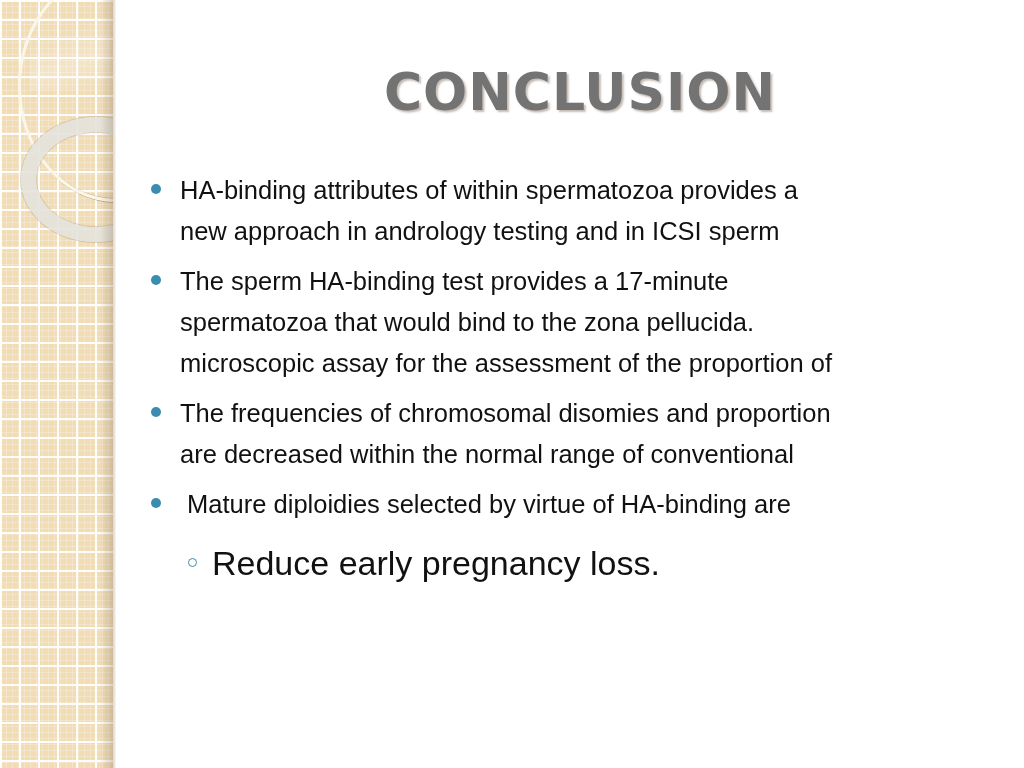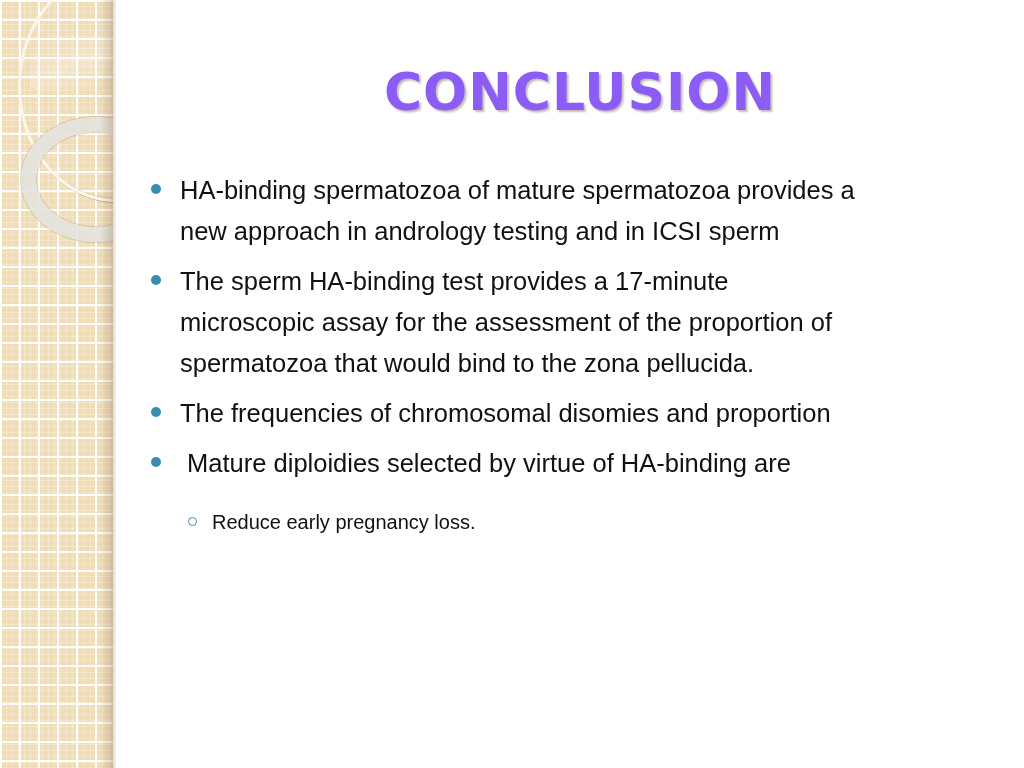--- a/index.html
+++ b/index.html
@@ -39,41 +39,41 @@
     box-sizing:border-box;
     box-shadow: 0 0 0 1px rgba(160,150,130,0.35), inset 0 0 0 1px rgba(160,150,130,0.35);
   }
   .title {
     position:absolute; left:300px; width:560px; top:62px;
     text-align:center;
     font-family:"DejaVu Sans", sans-serif;
     font-weight:bold;
     font-size:52px;
     letter-spacing:1px;
-    color:#8b5cf6;
+    color:#737373;
     text-shadow: 2px 2px 2px rgba(90,60,40,0.35);
   }
   .content {
     position:absolute; left:148px; top:170px; width:860px;
     font-family:"Liberation Sans", "DejaVu Sans", sans-serif;
     color:#111111;
   }
   .bullet {
     position:relative; padding-left:32px;
     font-size:25.5px; line-height:41px;
     margin-bottom:9px;
   }
   .bullet .dot {
     position:absolute; left:3px; top:14px;
     width:10px; height:10px; border-radius:50%;
     background:#3a8db0;
   }
   .sub-bullet {
     position:relative; padding-left:64px;
-    font-size:20px; line-height:44px;
+    font-size:34px; line-height:44px;
     margin-top:16px;
   }
   .sub-bullet .ring {
     position:absolute; left:40px; top:17px;
     width:7px; height:7px; border-radius:50%;
     border:1.5px solid #3a8db0;
   }
 </style>
 </head>
 <body>
@@ -83,32 +83,33 @@
   <div class="ring-sweep"></div>
   <div class="ring-small"></div>
 </div>
 <div class="side-shadow"></div>
 
 <div class="title">CONCLUSION</div>
 
 <div class="content">
   <div class="bullet">
     <span class="dot"></span>
-    <div>HA-binding spermatozoa of mature spermatozoa provides a</div>
+    <div>HA-binding attributes of within spermatozoa provides a</div>
     <div>new approach in andrology testing and in ICSI sperm</div>
   </div>
   <div class="bullet">
     <span class="dot"></span>
     <div>The sperm HA-binding test provides a 17-minute</div>
+    <div>spermatozoa that would bind to the zona pellucida.</div>
     <div>microscopic assay for the assessment of the proportion of</div>
-    <div>spermatozoa that would bind to the zona pellucida.</div>
   </div>
   <div class="bullet">
     <span class="dot"></span>
     <div>The frequencies of chromosomal disomies and proportion</div>
+    <div>are decreased within the normal range of conventional</div>
   </div>
   <div class="bullet">
     <span class="dot"></span>
     <div style="white-space:pre"> Mature diploidies selected by virtue of HA-binding are</div>
   </div>
   <div class="sub-bullet">
     <span class="ring"></span>
     <div>Reduce early pregnancy loss.</div>
   </div>
 </div>

